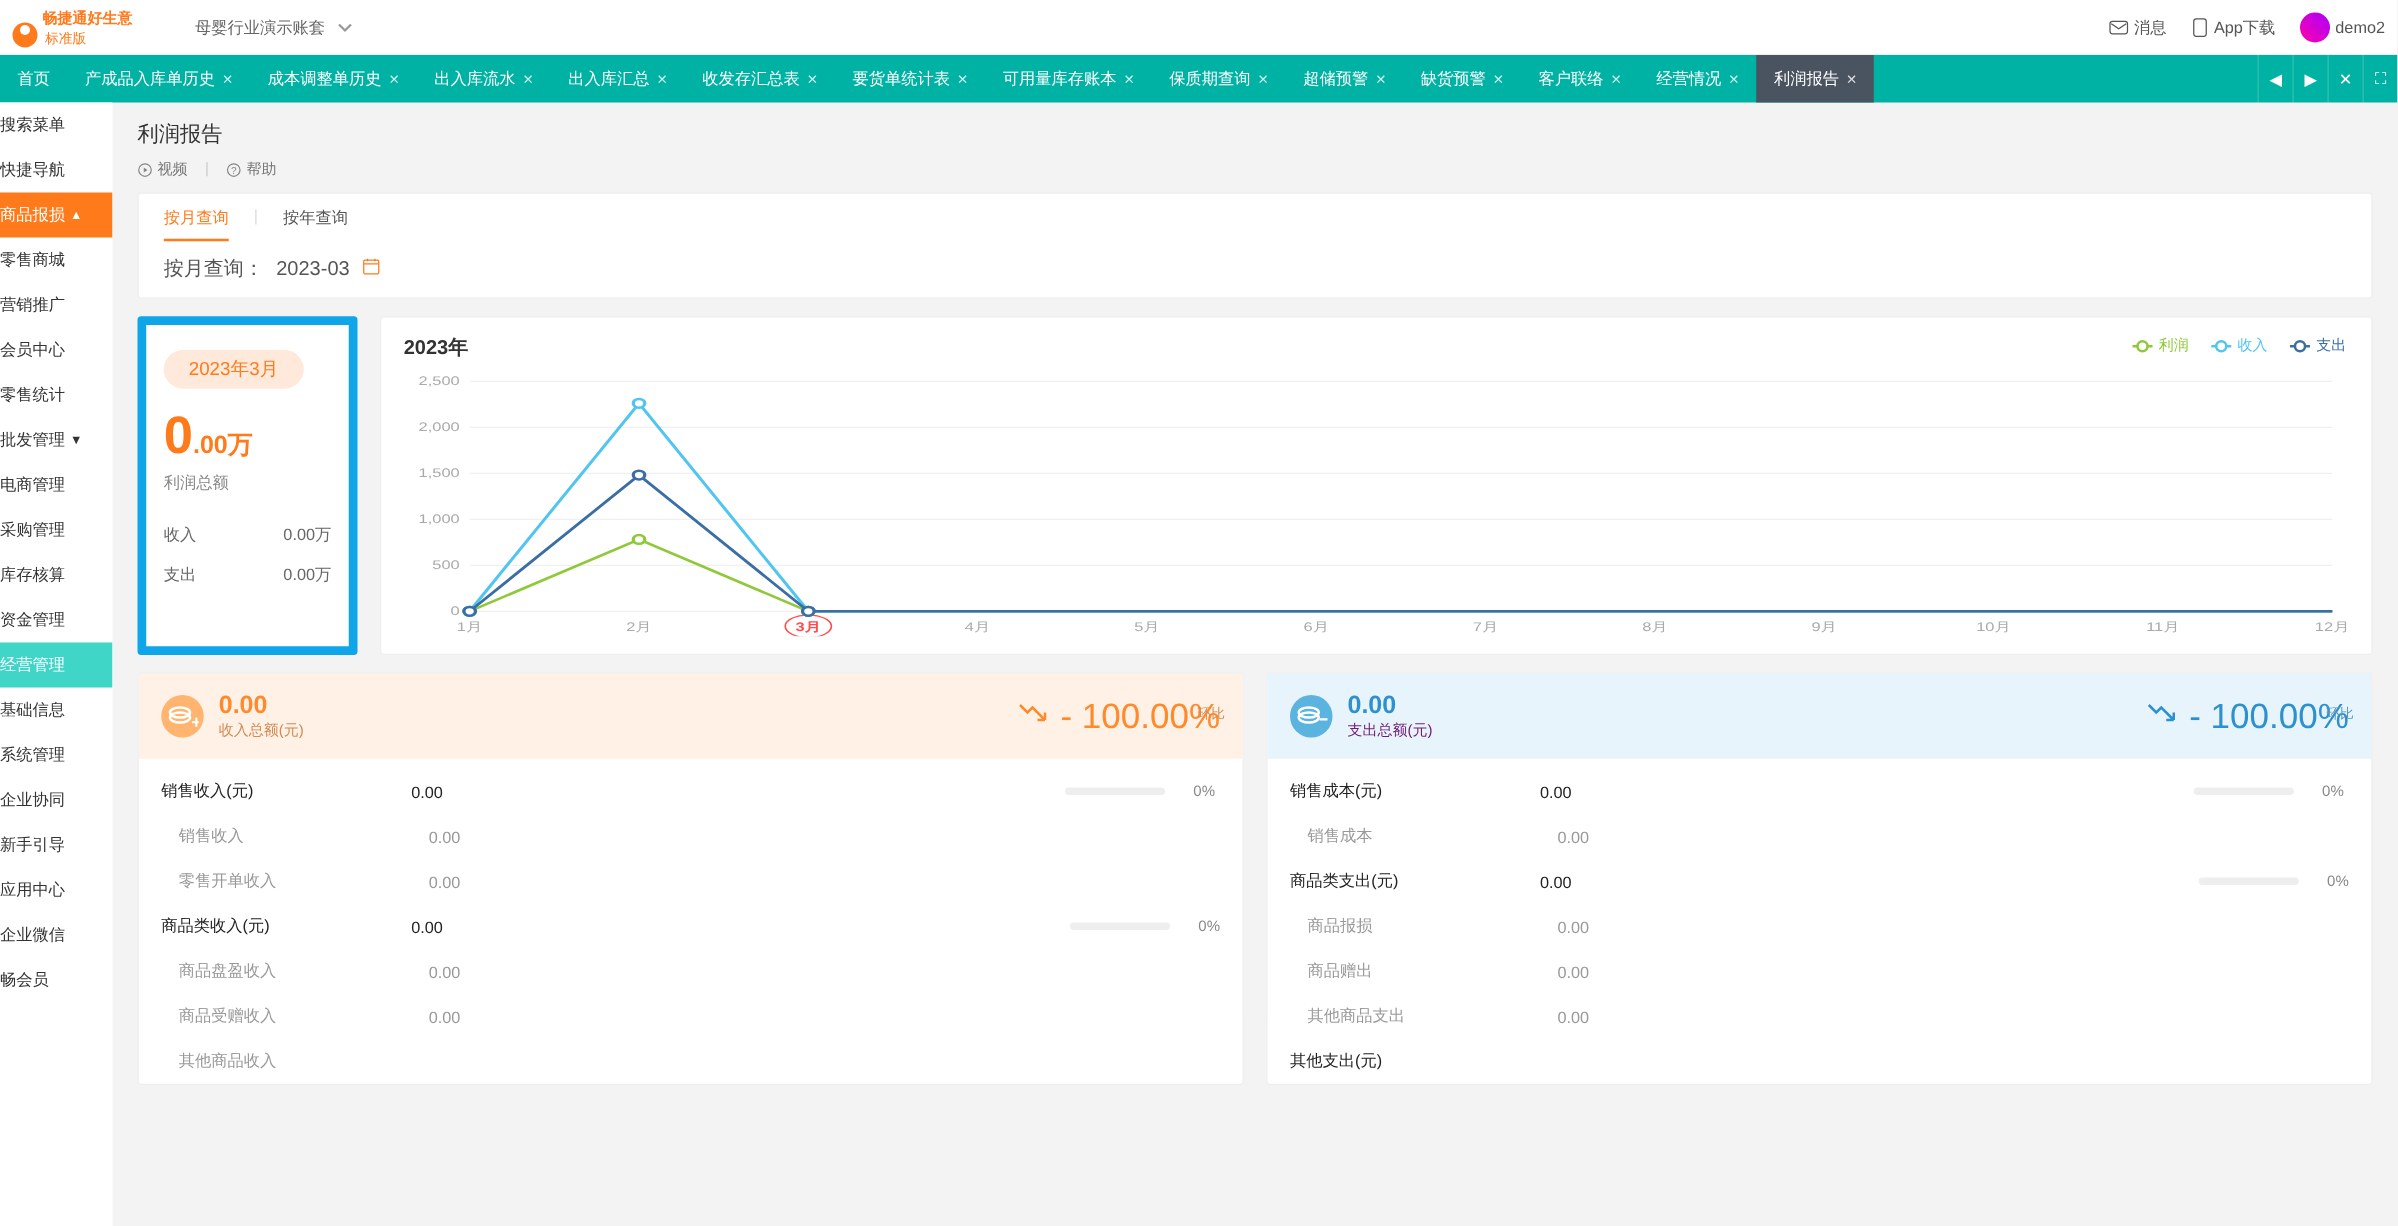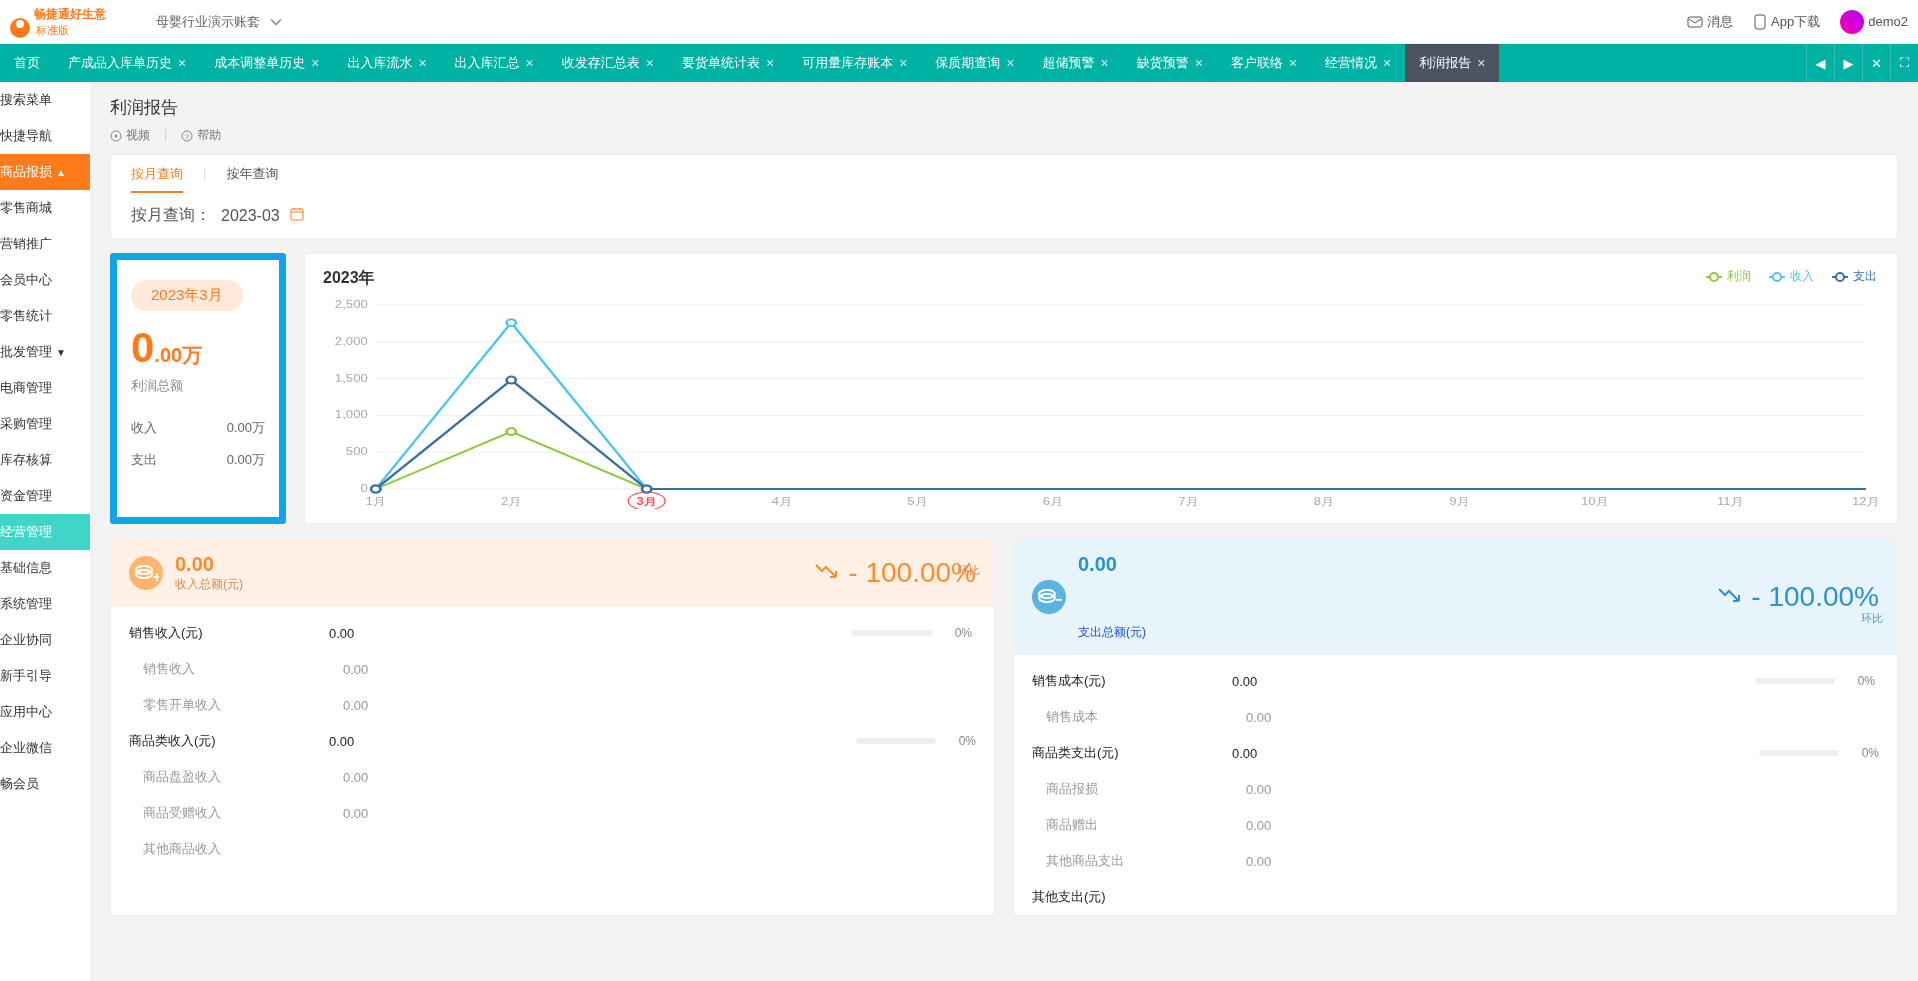--- a/index.html
+++ b/index.html
@@ -71,21 +71,21 @@
 .bd-header.income { background: #fff1e6; }
 .bd-header.expense { background: #e8f4fb; }
 .bd-left { display: flex; align-items: center; gap: 12px; }
 .bd-icon { width: 34px; height: 34px; border-radius: 50%; display: flex; align-items: center; justify-content: center; color: #fff; font-size: 18px; position: relative; }
 .bd-icon.inc { background: #ffb570; }
 .bd-icon.exp { background: #5bb3e0; }
 .bd-title { font-size: 20px; font-weight: bold; }
 .bd-title.inc { color: #ff8a2b; }
 .bd-title.exp { color: #2d90cf; }
 .bd-sub { font-size: 12px; color: #d28a52; }
-.bd-sub.exp { color: #1d4ed8; margin-top: 48px; }
+.bd-sub.exp { color: #701a75; }
 .bd-right { display: flex; align-items: center; gap: 8px; }
 .trend-icon { font-size: 20px; }
 .trend-icon.inc { color: #ff8a2b; }
 .trend-icon.exp { color: #2d90cf; }
 .hb-label { font-size: 11px; color: #d28a52; }
 .hb-label.exp { color: #5a96bd; }
 .pct { font-size: 28px; font-weight: 500; }
 .pct.inc { color: #ff8a2b; }
 .pct.exp { color: #2d90cf; }
 

